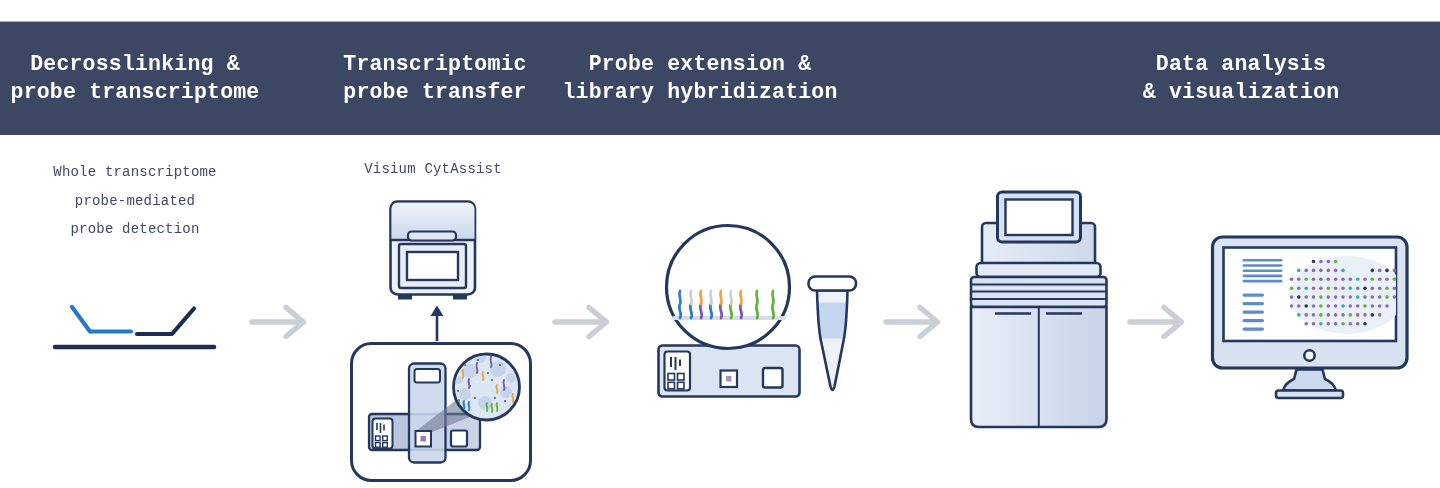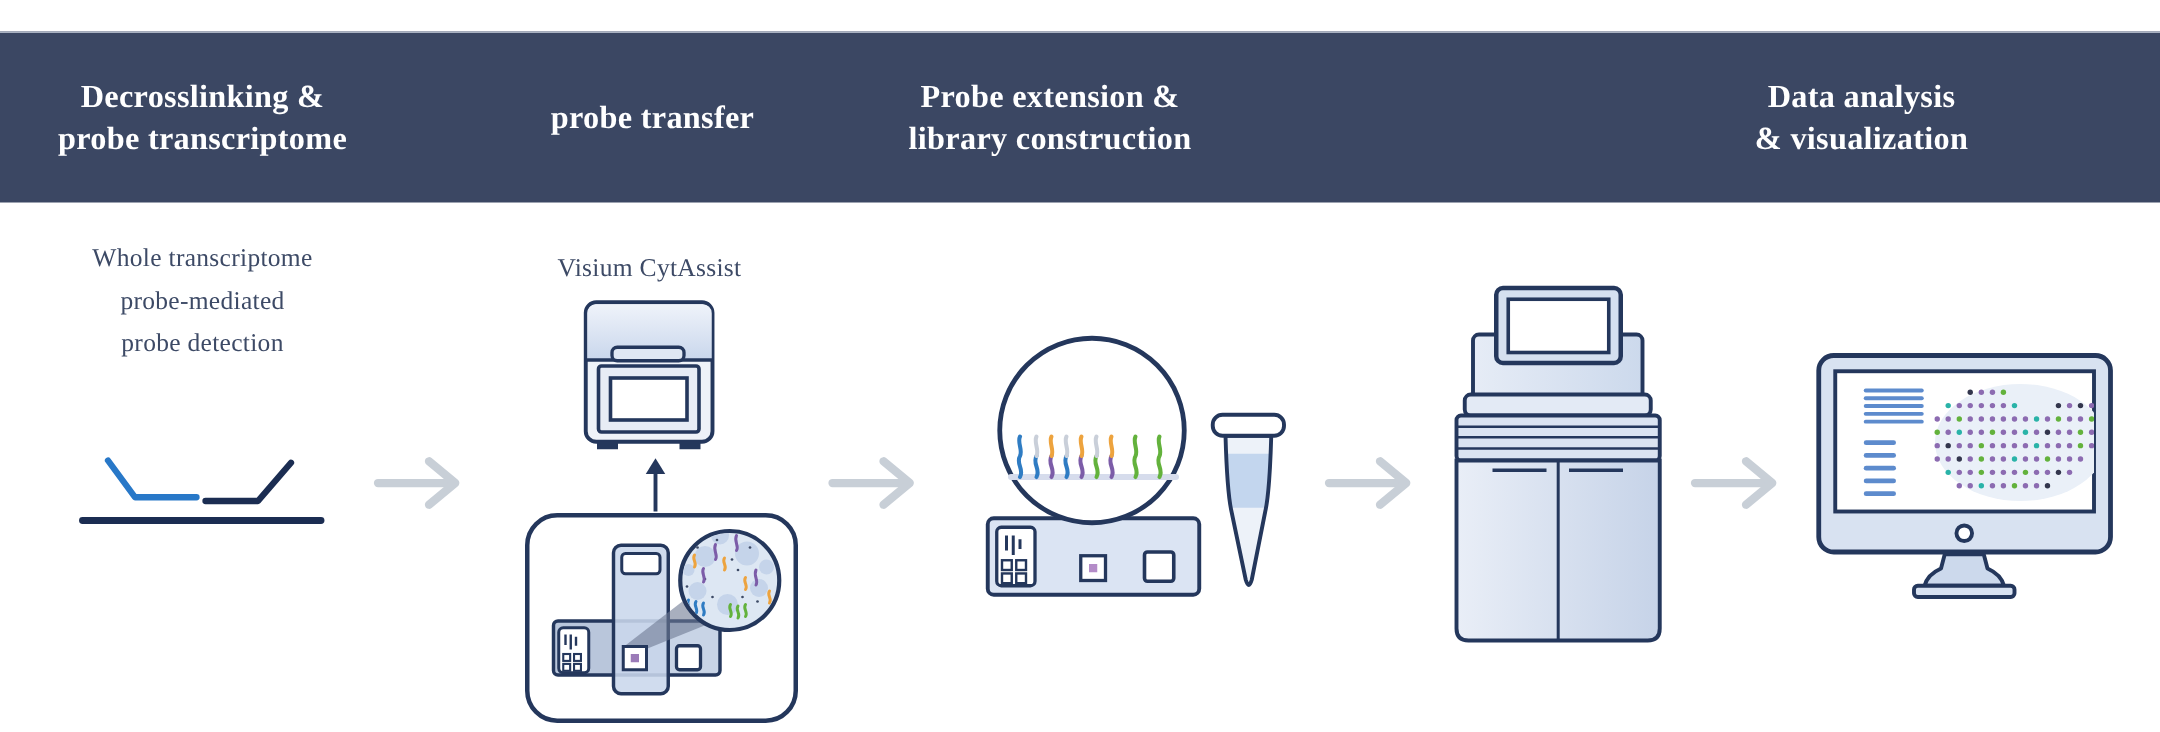--- a/index.html
+++ b/index.html
@@ -1,56 +1,57 @@
 <!DOCTYPE html>
 <html><head>
 <meta charset="utf-8">
 <style>
   html,body{margin:0;padding:0;background:#ffffff;}
   .stage{position:relative;width:1440px;height:488px;background:#ffffff;overflow:hidden;
-         font-family:Liberation Serif, serif;}
+         font-family:Liberation Mono, monospace;}
   .header-bar{position:absolute;left:0;top:21px;width:1440px;height:113px;background:#3B4763;
               border-top:1px solid #aab2c2;}
   .step-label{position:absolute;top:21px;height:113px;display:flex;flex-direction:column;
               justify-content:center;align-items:center;transform:translateX(-50%);
               color:#ffffff;font-size:21.5px;font-weight:600;line-height:28px;text-align:center;
               letter-spacing:.2px;white-space:nowrap;}
-  .caption{position:absolute;transform:translateX(-50%);color:#3D4A66;font-size:17px;
+  .caption{position:absolute;transform:translateX(-50%);color:#3D4A66;font-size:14px;
            line-height:28.5px;text-align:center;white-space:nowrap;letter-spacing:.2px;}
   svg{position:absolute;left:0;top:0;}
 </style>
 </head>
 <body>
 
 <div class="stage">
 
   <div class="header-bar"></div>
 
   <div class="step-label" style="left:135px">
     <span>Decrosslinking &amp;</span>
     <span>probe transcriptome</span>
   </div>
   <div class="step-label" style="left:435px">
+    <span>Transcriptomic</span>
     <span>probe transfer</span>
   </div>
   <div class="step-label" style="left:700px">
     <span>Probe extension &amp;</span>
-    <span>library construction</span>
+    <span>library hybridization</span>
   </div>
   <div class="step-label" style="left:1241px">
     <span>Data analysis</span>
     <span>&amp; visualization</span>
   </div>
 
   <div class="caption" style="left:135px;top:158px">
     <div>Whole transcriptome</div>
     <div>probe-mediated</div>
     <div>probe detection</div>
   </div>
-  <div class="caption" style="left:433px;top:165px">
+  <div class="caption" style="left:433px;top:155px">
     <div>Visium CytAssist</div>
   </div>
 
   <svg width="1440" height="488" viewBox="0 0 1440 488">
     <defs>
       <linearGradient id="lidGrad" x1="0" y1="0" x2="0" y2="1">
         <stop offset="0" stop-color="#eff3fa"></stop>
           <stop offset="1" stop-color="#c9d7ec"></stop>
       </linearGradient>
       <linearGradient id="seqGrad" x1="0" y1="0" x2="1" y2="0">

